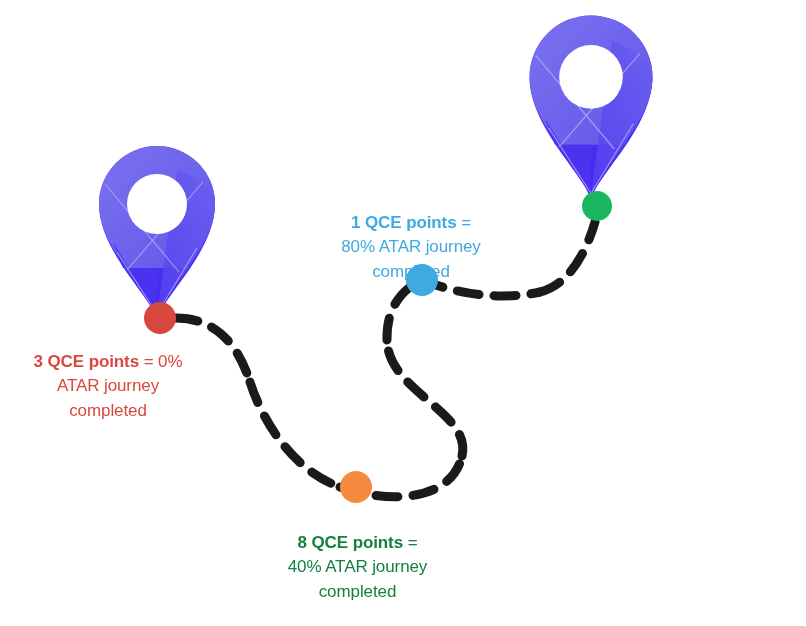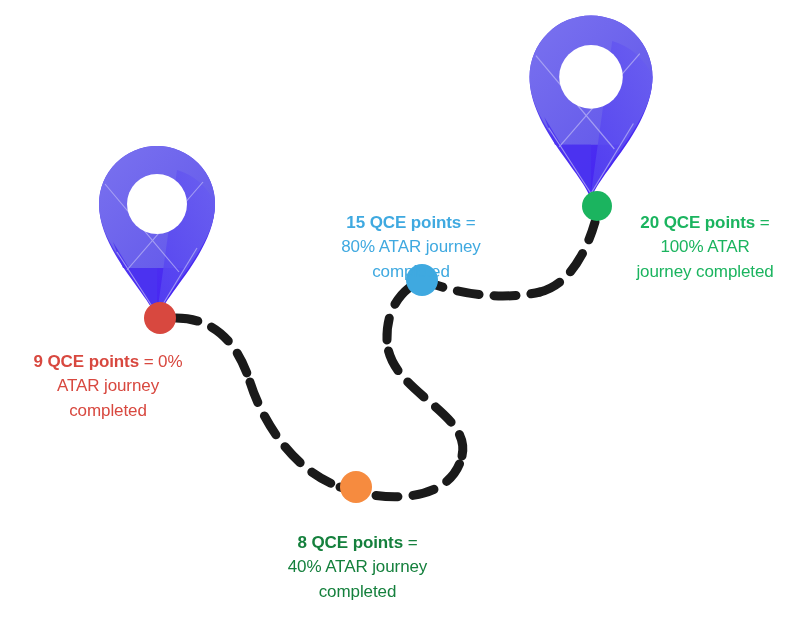--- a/index.html
+++ b/index.html
@@ -126,36 +126,31 @@
       <circle cx="0" cy="-18" r="30" fill="#ffffff"></circle>
     </g>
 
     <circle id="dot-start" cx="160" cy="318" r="16" fill="#d8483f"></circle>
     <circle id="dot-eight" cx="356" cy="487" r="16" fill="#f68b3f"></circle>
     <circle id="dot-sixteen" cx="422" cy="280" r="16" fill="#3fa9e0"></circle>
     <circle id="dot-twenty" cx="597" cy="206" r="15" fill="#1bb45f"></circle>
   </svg>
 
   <div class="milestone-label" id="label-start" style="color: rgb(216, 72, 63);">
-    <span class="label-strong">9 QCE points</span><span class="label-rest"> = 0%
+    <span class="label-strong">3 QCE points</span><span class="label-rest"> = 0%
 ATAR journey
 completed</span>
   </div>
 
   <div class="milestone-label" id="label-eight" style="color: #15803d;">
     <span class="label-strong">8 QCE points</span><span class="label-rest"> =
 40% ATAR journey
 completed</span>
   </div>
 
   <div class="milestone-label" id="label-sixteen" style="color: rgb(63, 169, 224);">
-    <span class="label-strong">15 QCE points</span><span class="label-rest"> =
+    <span class="label-strong">1 QCE points</span><span class="label-rest"> =
 80% ATAR journey
 completed</span>
   </div>
 
-  <div class="milestone-label" id="label-twenty" style="color: rgb(27, 180, 95);">
-    <span class="label-strong">20 QCE points</span><span class="label-rest"> =
-100% ATAR
-journey completed</span>
-  </div>
 
 </div>
 
 </body></html>

